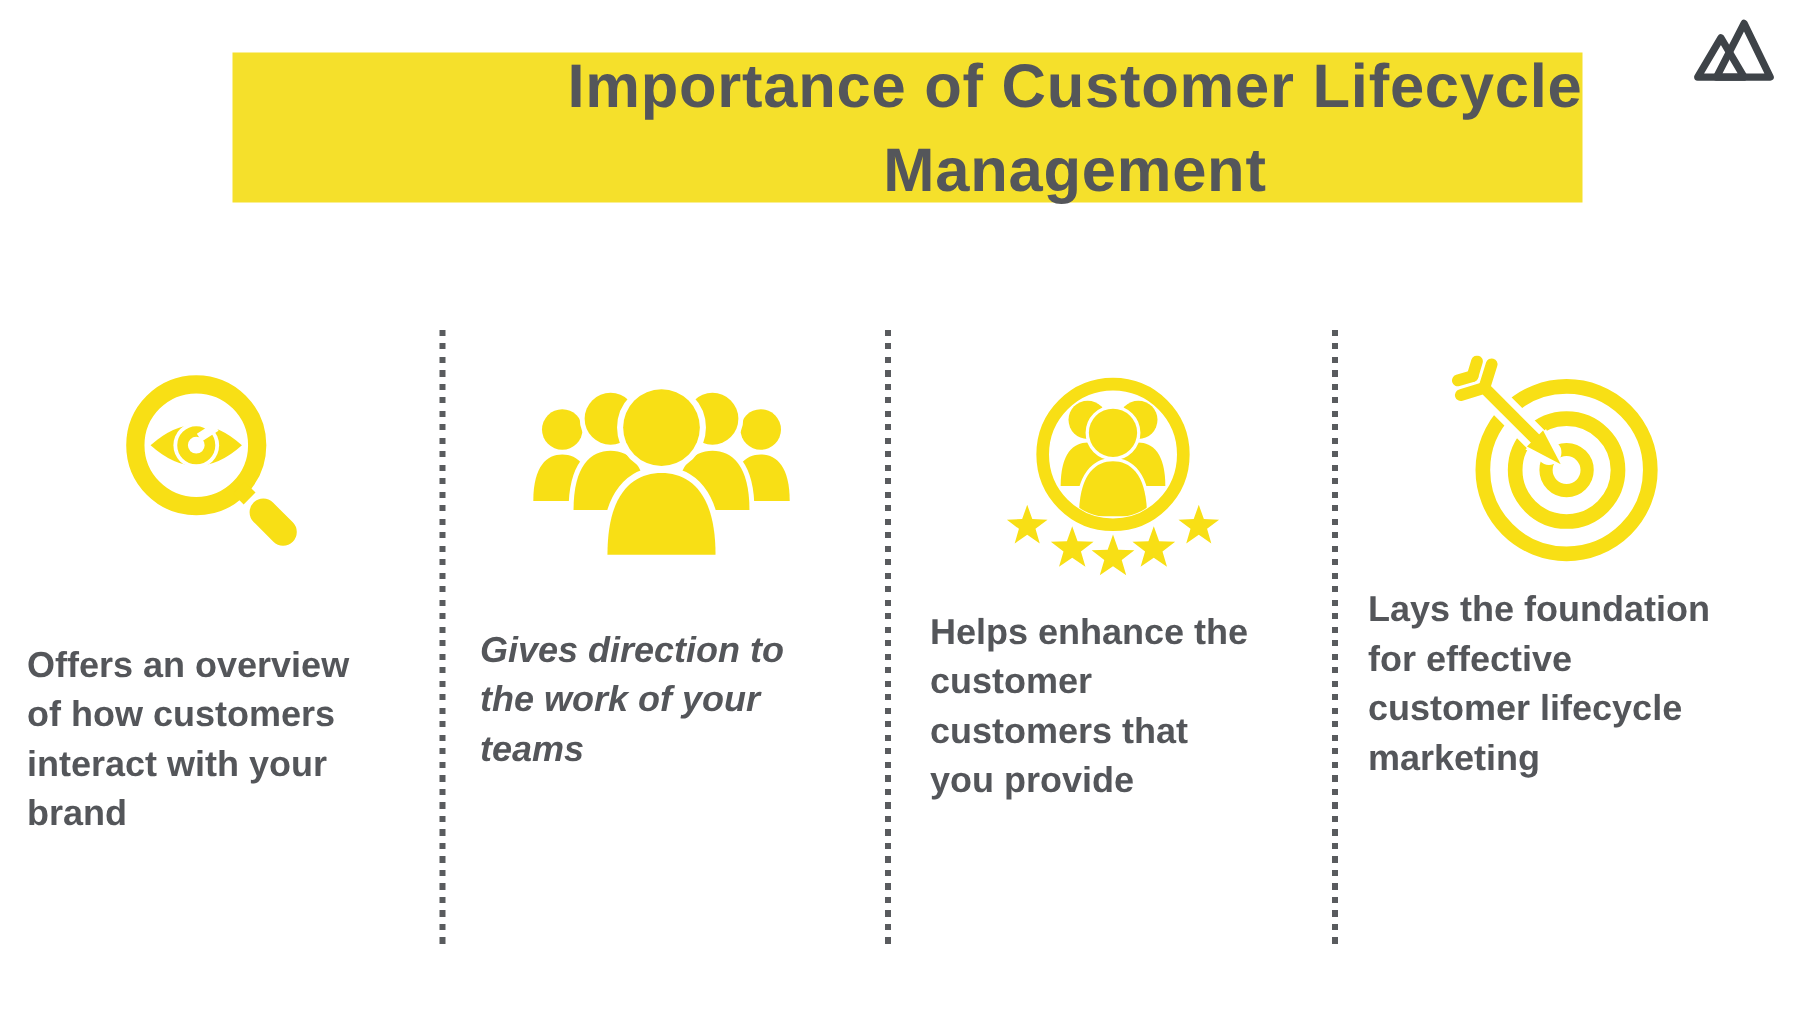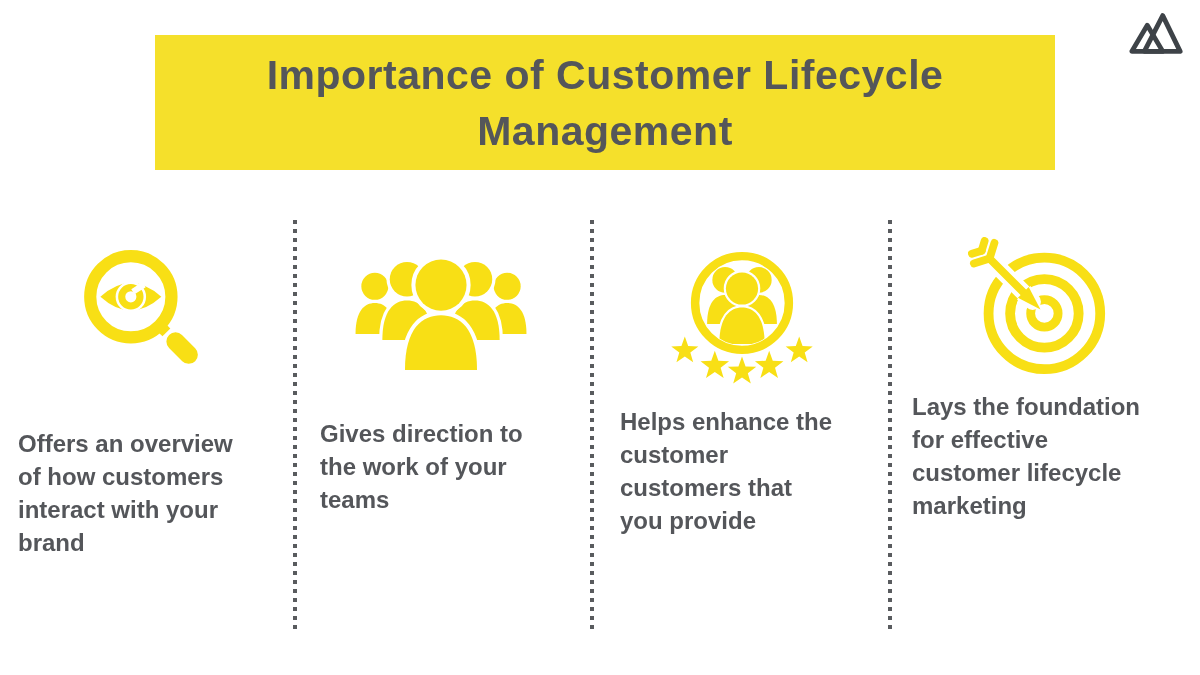--- a/index.html
+++ b/index.html
@@ -14,23 +14,23 @@
   html,body{width:1200px;height:675px;}
   body{
     position:relative;
     background:var(--page-bg);
     font-family:"Liberation Sans","DejaVu Sans",sans-serif;
     overflow:hidden;
   }
   .banner{
     position:absolute;
     left:155px; top:35px;
-    width:900px; height:135px;
+    width:900px; height:100px;
     background:var(--banner-yellow);
-    display:flex; align-items:center; justify-content:center;
+    display:flex; align-items:center; justify-content:flex-end;
   }
   .banner h1{
     font-size:41px;
     line-height:56px;
     font-weight:bold;
     color:var(--text-dark);
     text-align:center;
     white-space:pre-line;
     letter-spacing:0.5px;
   }
@@ -58,21 +58,21 @@
   .icon4{left:968px; top:237px; width:142px; height:142px;}
   .col-text{
     position:absolute;
     font-size:24px;
     line-height:33px;
     font-weight:bold;
     color:var(--text-dark);
     white-space:pre-line;
   }
   .text1{left:18px;  top:427px; width:275px;}
-  .text2{left:320px; top:417px; width:265px;}
+  .text2{left:320px; top:417px; width:265px;font-style:italic;}
   .text3{left:620px; top:405px; width:260px;}
   .text4{left:912px; top:390px; width:285px;}
   .y-fill{fill:var(--icon-yellow);}
   .y-stroke{stroke:var(--icon-yellow);fill:none;}
   .w-stroke{stroke:#fff;fill:none;}
   .person{stroke:#fff;fill:var(--icon-yellow);paint-order:stroke;}
   .logo-stroke{stroke:var(--logo-gray);fill:none;stroke-width:5;stroke-linejoin:round;}
 </style>
 </head>
 <body>

